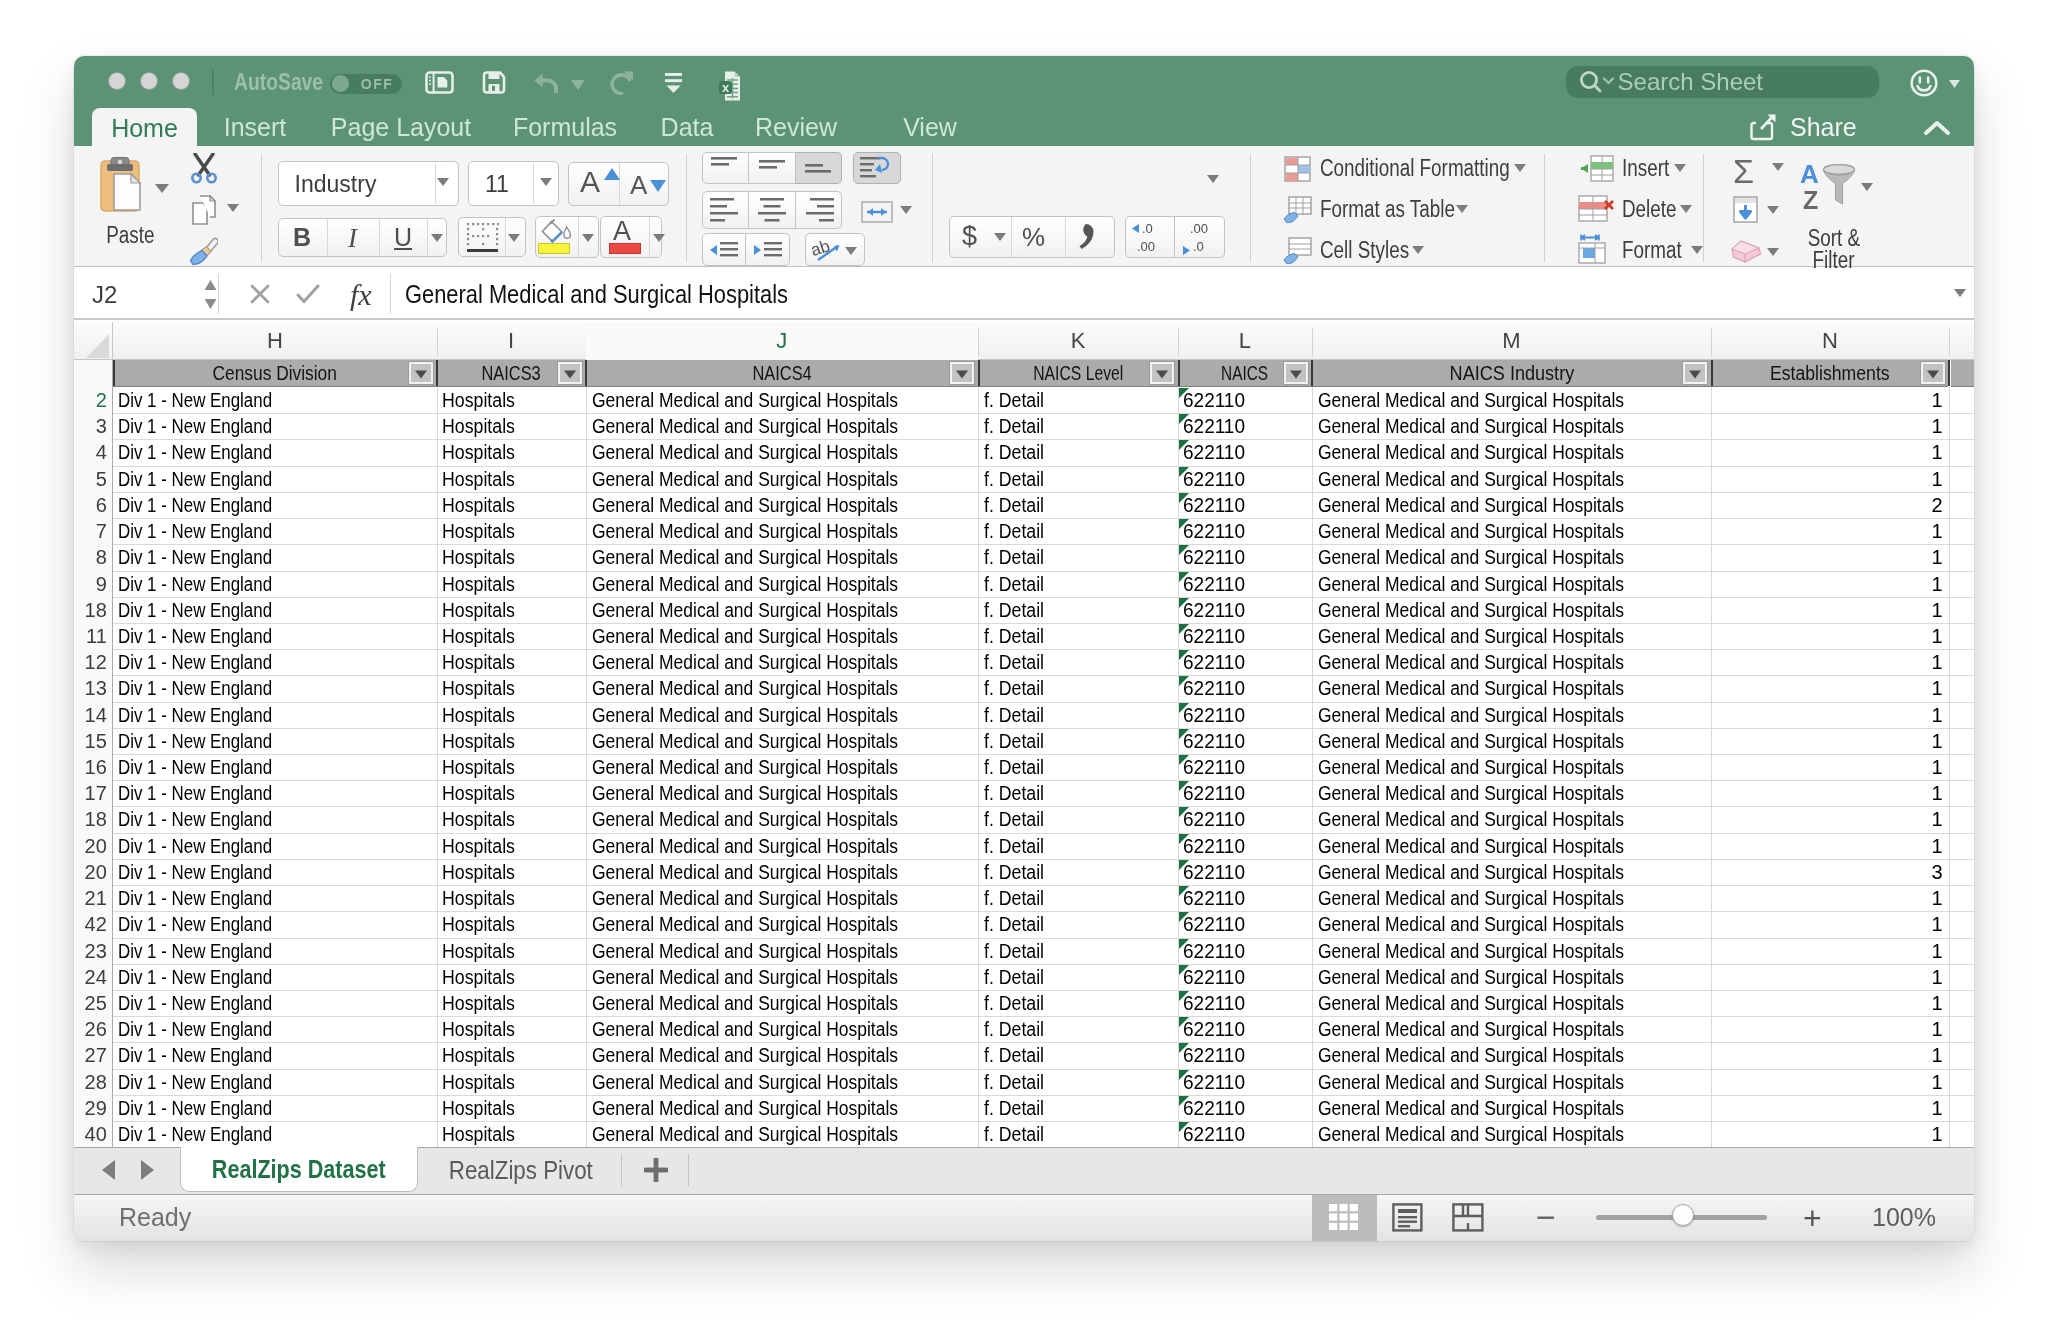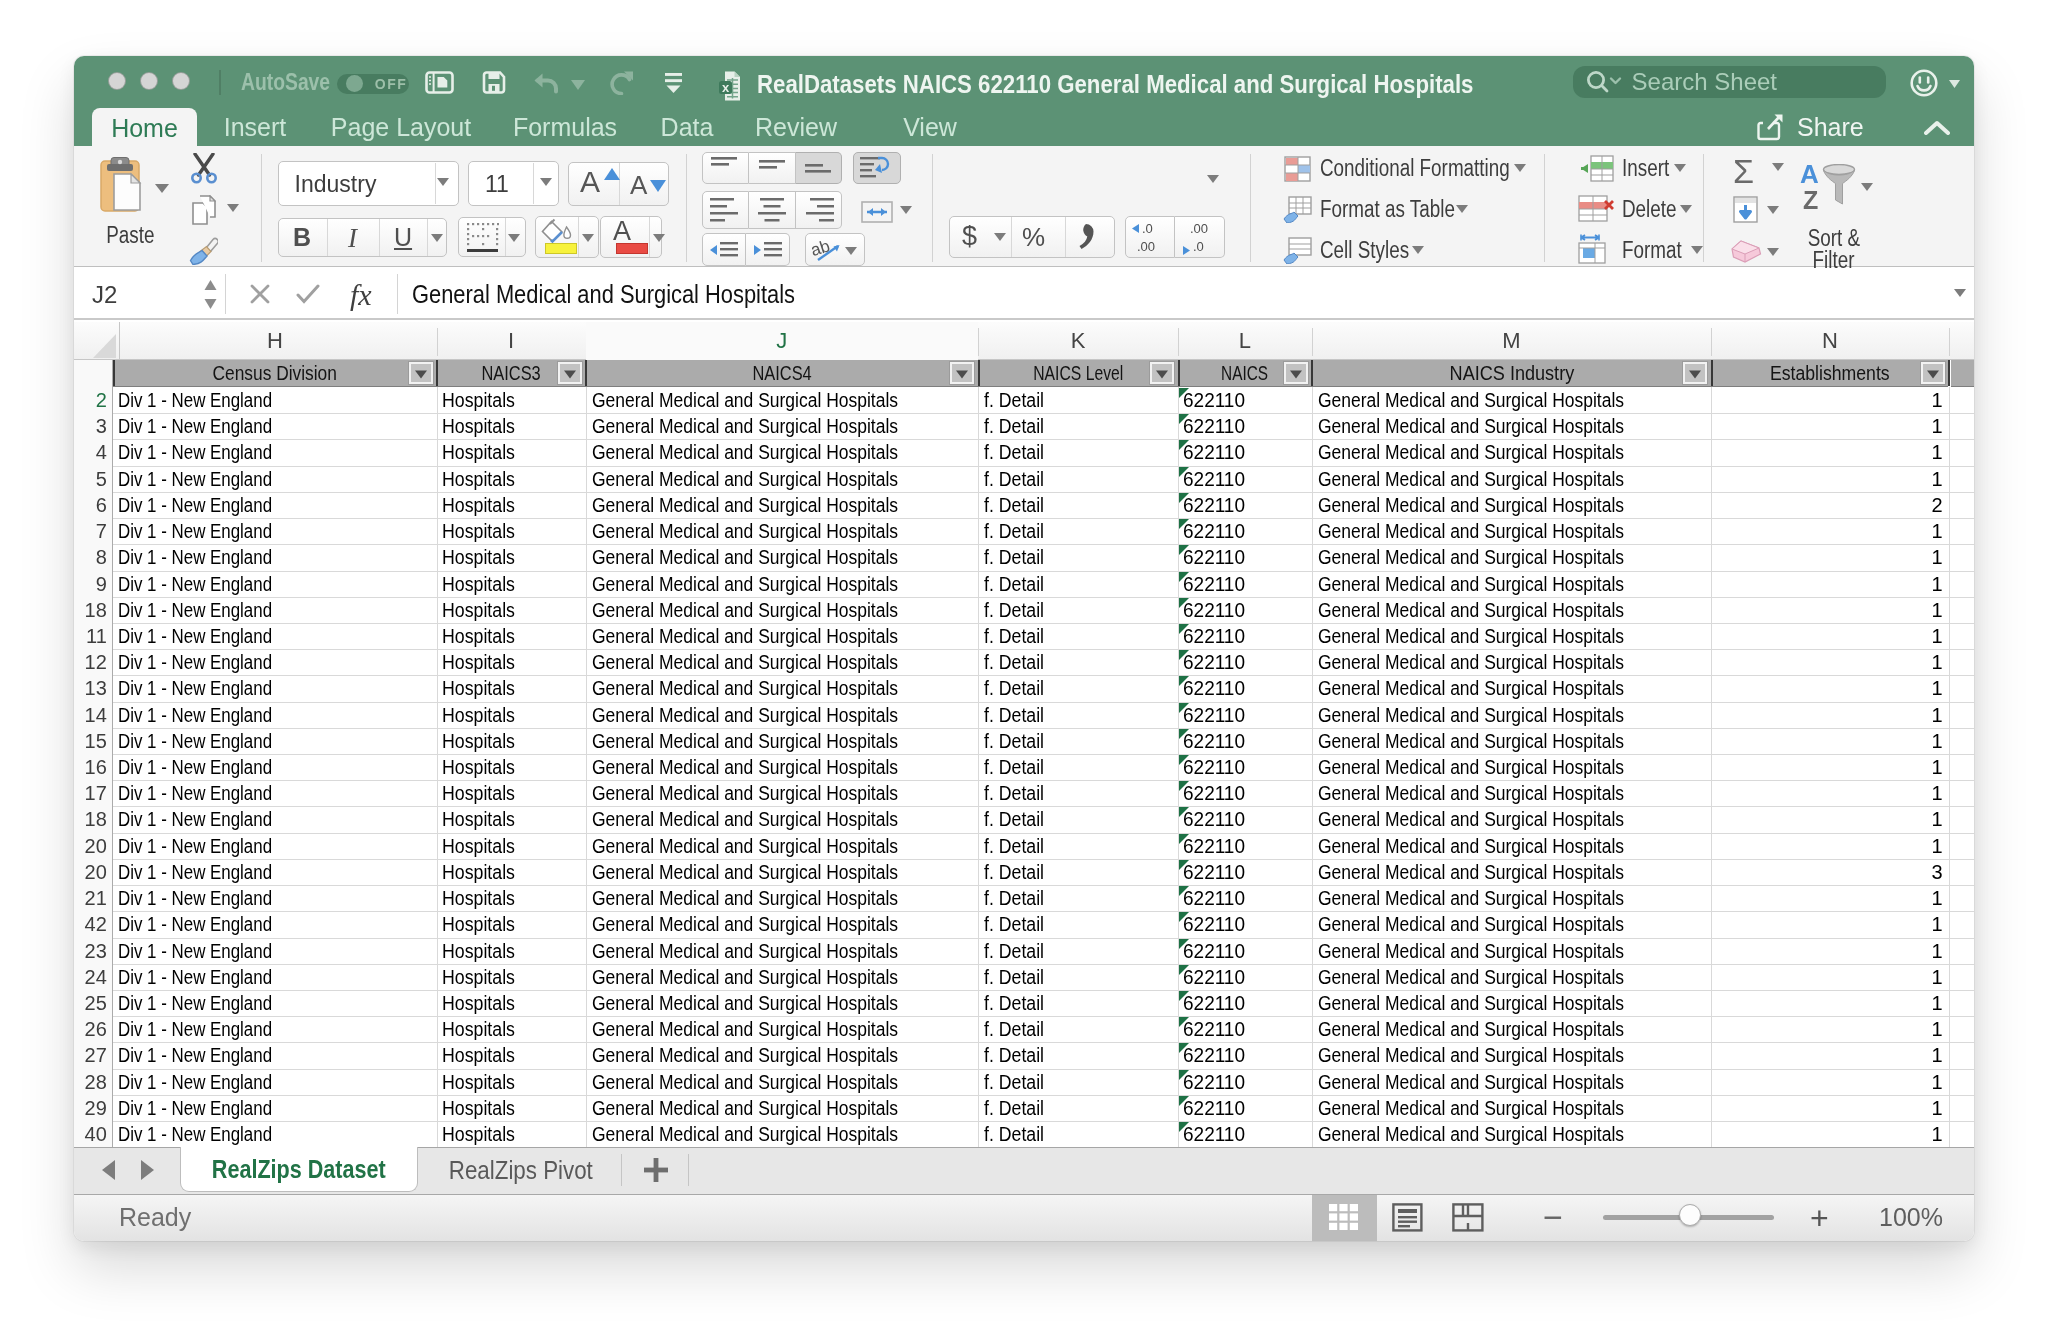--- a/index.html
+++ b/index.html
@@ -1,16 +1,16 @@
 <!DOCTYPE html>
 <html><head><meta charset="utf-8"><style>
 *{margin:0;padding:0;box-sizing:border-box;}
 html,body{width:2048px;height:1325px;background:#fff;overflow:hidden;}
 body{font-family:"Liberation Sans",sans-serif;position:relative;}
-.abs{position:absolute;margin-left:7px;}
+.abs{position:absolute;}
 #win{position:absolute;left:74px;top:56px;width:1900px;height:1185px;
   border-radius:10px;background:#fff;overflow:hidden;
   box-shadow:0 28px 55px rgba(0,0,0,.15),0 6px 18px rgba(0,0,0,.07),0 0 0 1px rgba(0,0,0,.05);}
 #tbar{position:absolute;left:0;top:0;width:100%;height:90px;background:#5c9275;}
 #ribbonbg{position:absolute;left:0;top:90px;width:100%;height:121px;background:#f4f4f4;border-bottom:1px solid #bfbfbf;}
 #fbarbg{position:absolute;left:0;top:212px;width:100%;height:52px;background:#fff;border-bottom:2px solid #c9c9c9;}
 #colhdrbg{position:absolute;left:0;top:266.0px;width:100%;height:38.0px;background:linear-gradient(#fcfcfc,#f0f0f0);border-bottom:1px solid #c6c6c6;}
 #r1bg{position:absolute;left:39.3px;top:304.0px;width:1835.2px;height:27.0px;background:#ababab;border-bottom:1px solid #7e7e7e;}
 #o1bg{position:absolute;left:1876.5px;top:304.0px;right:0;height:27.0px;background:#ababab;border-bottom:1px solid #7e7e7e;}
 #rowhdrbg{position:absolute;left:0;top:304.0px;width:39.3px;height:787.2350000000001px;background:#f9f9f9;border-right:1px solid #ababab;}
@@ -120,21 +120,20 @@
         <line x1="8" y1="10.0" x2="19" y2="10.0" stroke="#74a58b" stroke-width="1.5"></line>
         <line x1="8" y1="14.2" x2="19" y2="14.2" stroke="#74a58b" stroke-width="1.5"></line>
         <line x1="8" y1="18.4" x2="19" y2="18.4" stroke="#74a58b" stroke-width="1.5"></line>
         <line x1="8" y1="22.6" x2="19" y2="22.6" stroke="#74a58b" stroke-width="1.5"></line>
         <line x1="8" y1="26.8" x2="19" y2="26.8" stroke="#74a58b" stroke-width="1.5"></line>
         <line x1="13.5" y1="8" x2="13.5" y2="28.5" stroke="#74a58b" stroke-width="1.5"></line>
         <rect x="0" y="11" width="13" height="13" rx="2.5" fill="#3e7a5c"></rect>
         <text x="6.5" y="21.5" font-size="13" font-weight="bold" fill="#e7efe9" text-anchor="middle" font-family="Liberation Sans">x</text>
       </svg>
     </div>
-<div class="abs" style="left:676px;top:15px;height:27px;line-height:27px;color:#eef5f0;font-size:25px;font-weight:700;white-space:nowrap"><span style="display:inline-block;transform:scaleX(0.889);transform-origin:left center">RealDatasets NAICS 622110 General Medical and Surgical Hospitals</span></div>
 <div class="abs" style="left:1491.6px;top:10px;width:313.4px;height:31.5px;border-radius:12px;background:#487c60">
 <svg width="120" height="31" viewBox="0 0 120 31" style="position:absolute;left:12px;top:0">
 <circle cx="11" cy="14" r="7.6" fill="none" stroke="#bdd7c8" stroke-width="2.8"></circle>
 <line x1="16.6" y1="19.6" x2="22" y2="25" stroke="#bdd7c8" stroke-width="2.8" stroke-linecap="round"></line>
 <path d="M26 12.5 l4.5 4.5 l4.5 -4.5" fill="none" stroke="#9cc0ac" stroke-width="2.4" stroke-linecap="round" stroke-linejoin="round"></path>
 </svg>
 <div class="abs" style="left:52px;top:3px;font-size:24px;line-height:26px;color:#abcdb9">Search Sheet</div>
     </div>
 <div class="ticon" style="left:1836px;top:13px">
       <svg width="52" height="28" viewBox="0 0 52 28">

